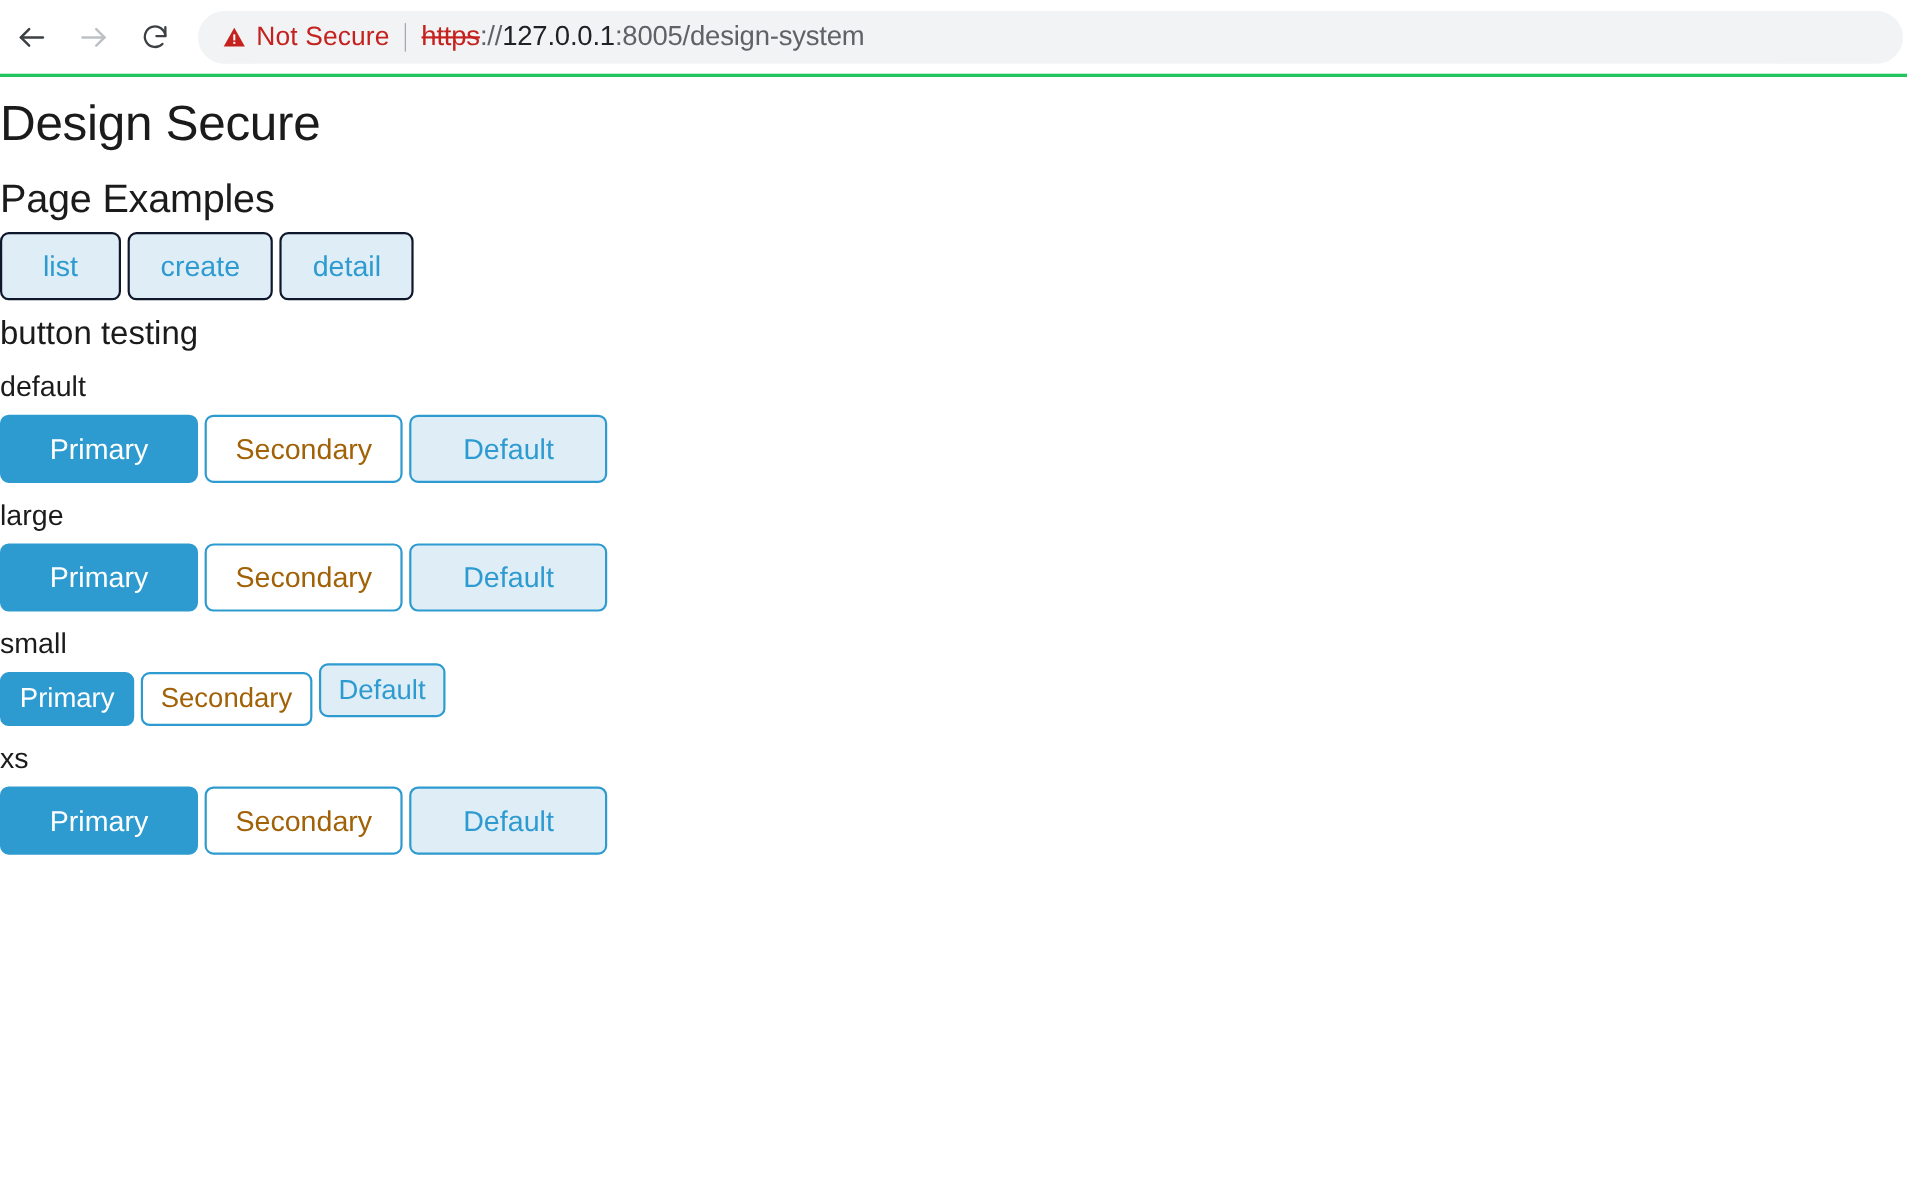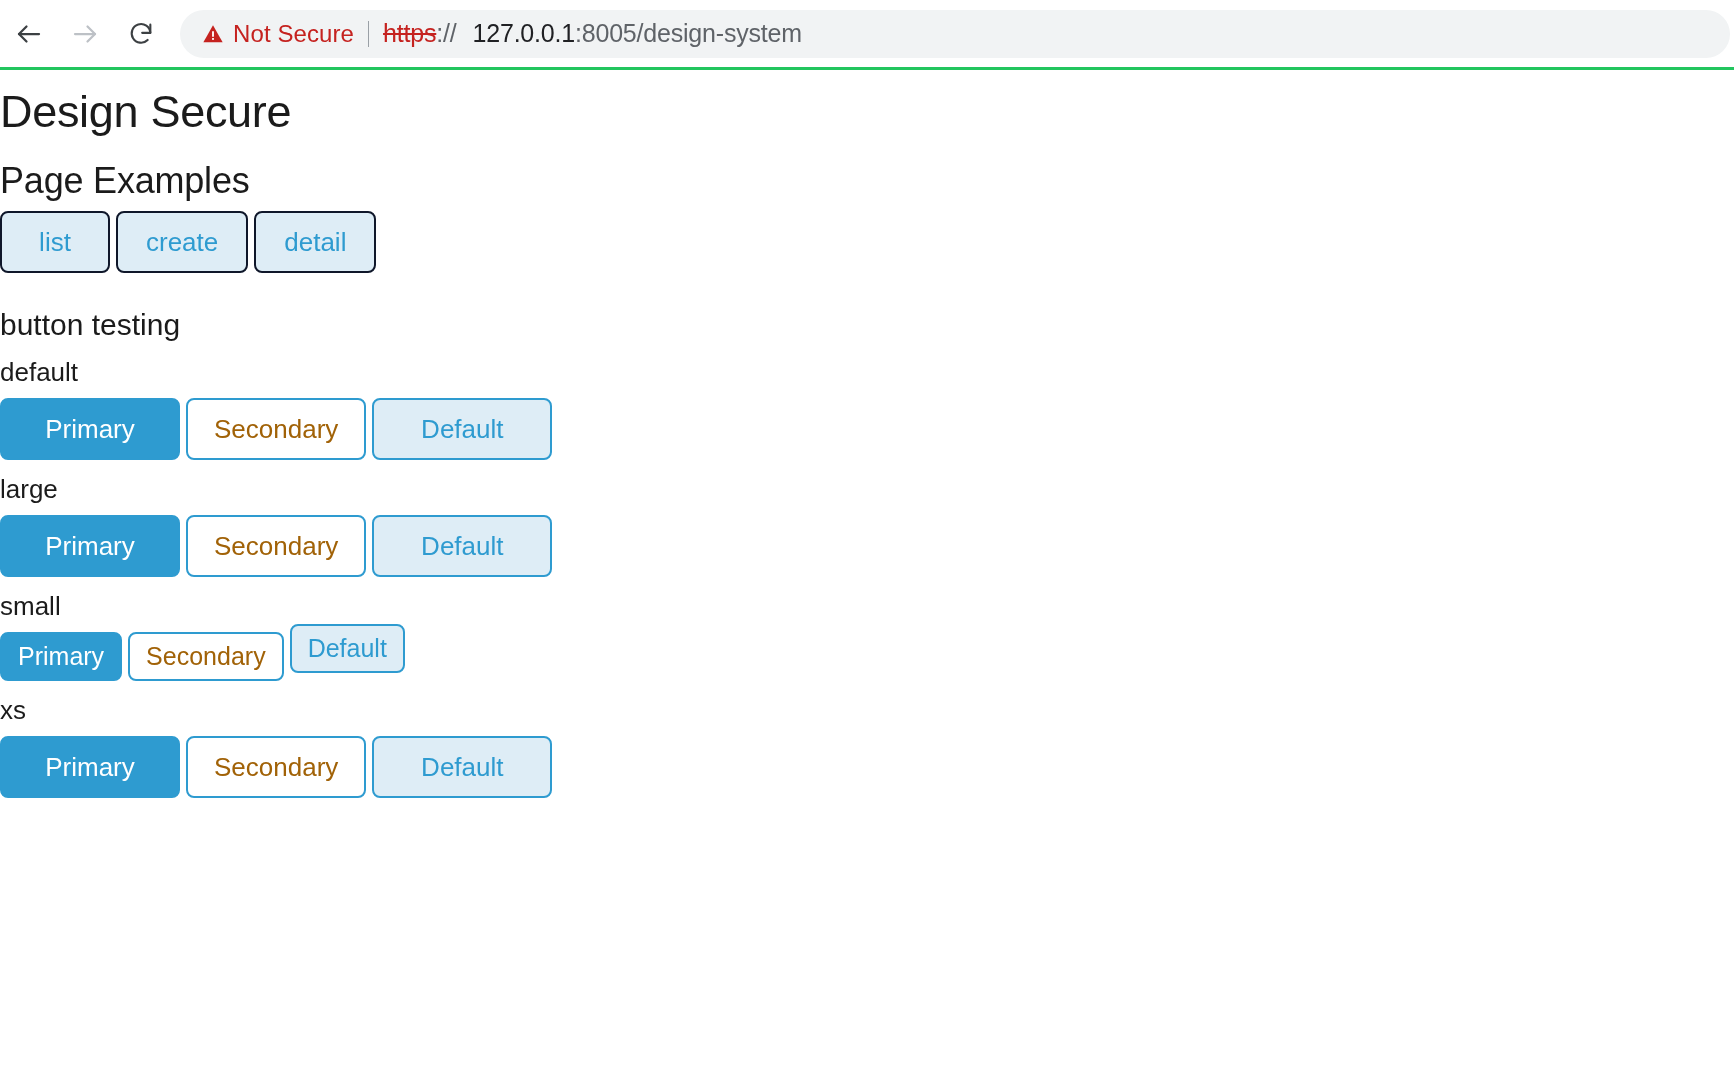--- a/index.html
+++ b/index.html
@@ -87,21 +87,21 @@
     text-overflow: ellipsis;
     letter-spacing: -0.2px;
   }
   .url-scheme {
     color: #c5221f;
     text-decoration: line-through;
     text-decoration-color: #c5221f;
     text-decoration-thickness: 2px;
   }
   .url-sep { color: #5f6368; }
-  .url-host { color: #202124; margin-left: 16px; }
+  .url-host { color: #202124; }
   .url-rest { color: #5f6368; margin-top: 12px; }
 
   
   .page {
     padding: 0;
     background: #ffffff;
     height: calc(1086px - 71px);
     overflow: hidden;
   }
 
@@ -118,21 +118,21 @@
     font-weight: 400;
     color: #1b1b1b;
     margin: 22px 0 0 0;
     line-height: 1.15;
     letter-spacing: -0.2px;
   }
   h3.sub-title {
     font-size: 30px;
     font-weight: 400;
     color: #1b1b1b;
-    margin: 35px 0 0 0;
+    margin: 14px 0 0 0;
     line-height: 1.15;
   }
   p.size-label {
     font-size: 26px;
     font-weight: 400;
     color: #1b1b1b;
     margin: 14px 0 0 0;
     line-height: 1.2;
   }
 

